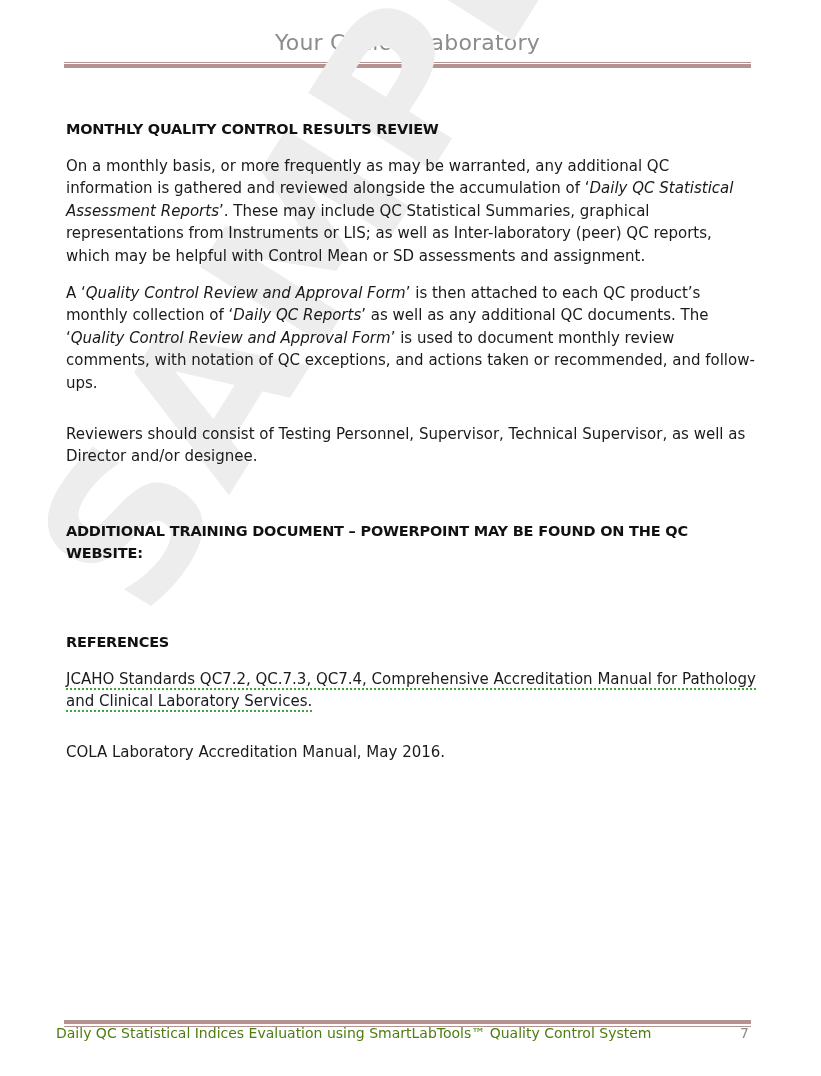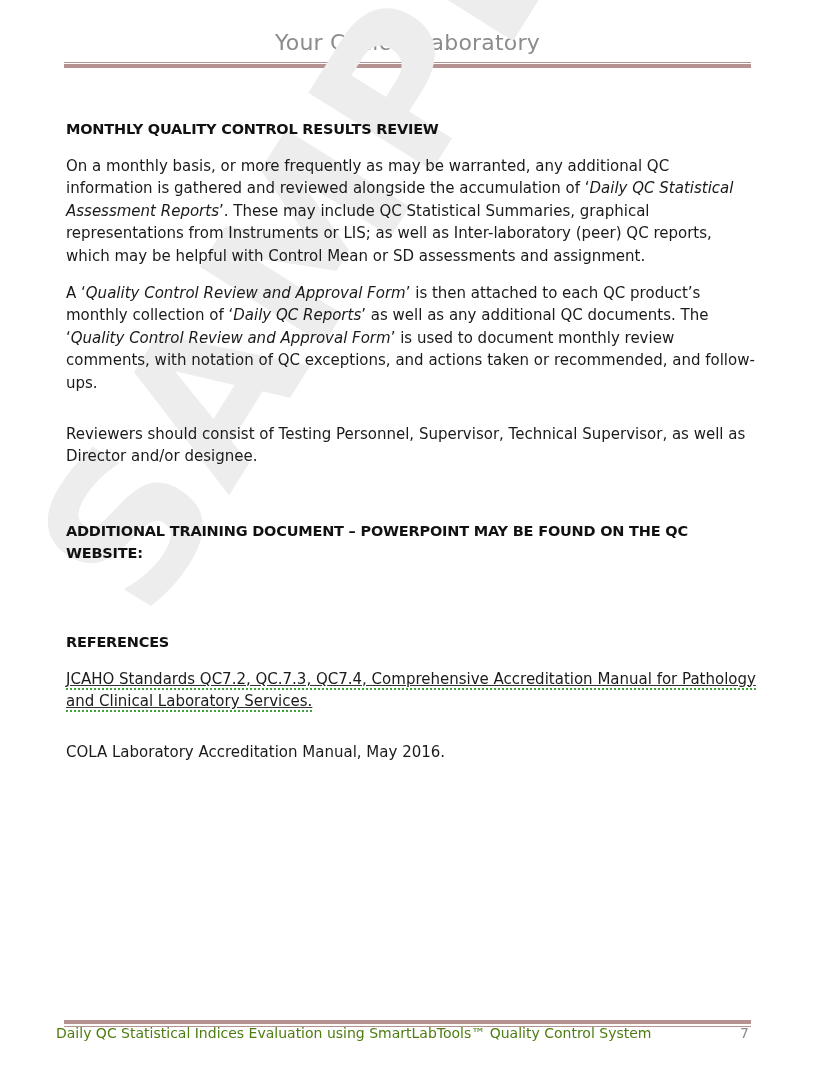--- a/index.html
+++ b/index.html
@@ -18,21 +18,21 @@
       font-family: "DejaVu Sans", sans-serif; letter-spacing: 6px; z-index: 0; white-space: nowrap; }
 
     .content { position: absolute; left: 66px; top: 118px; width: 690px; z-index: 1;
       font-size: 15px; line-height: 22.6px; }
     .heading { font-weight: bold; font-size: 14.5px; letter-spacing: -0.2px; margin: 0; color: #111; }
     p { margin: 0; }
     .gap-sm { height: 14px; }
     .gap-para { height: 14px; }
     .gap-lg { height: 52px; }
     i { font-style: italic; }
-    .ref { text-decoration: underline; text-decoration-color: #333;
+    .ref { text-decoration-color: #333;
       border-bottom: 2px dotted #3fa33f; padding-bottom: 0px; }
 
     .footer-rule-thick { position: absolute; left: 64px; width: 687px; top: 1020px; height: 4px; background: #b39290; }
     .footer-rule-thin { position: absolute; left: 64px; width: 687px; top: 1026px; height: 1px; background: #b39290; }
     .footer-text { position: absolute; left: 56px; top: 1025px; font-size: 14px; color: #4d7c0f; }
     .footer-page { position: absolute; right: 72px; top: 1025px; font-size: 14px; color: #8c8c8c; }
   </style>
 </head>
 <body>
 

